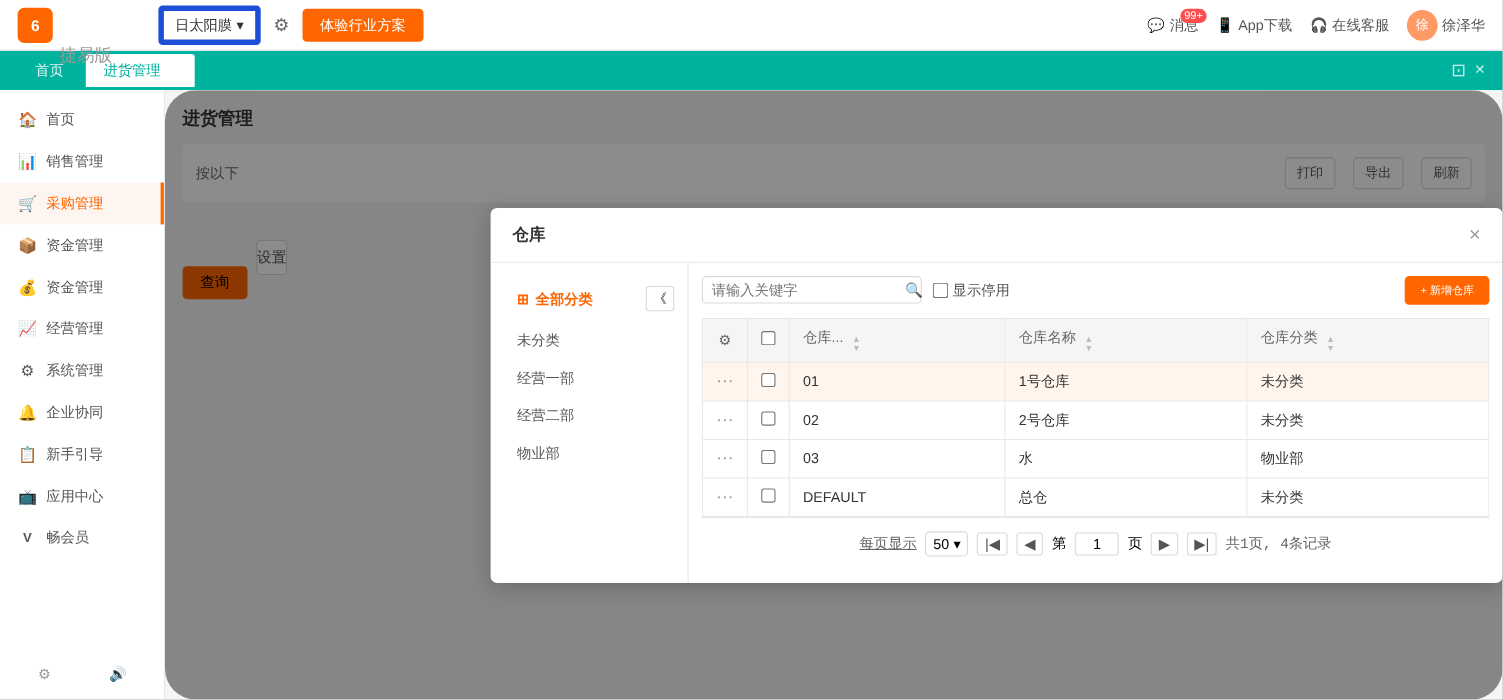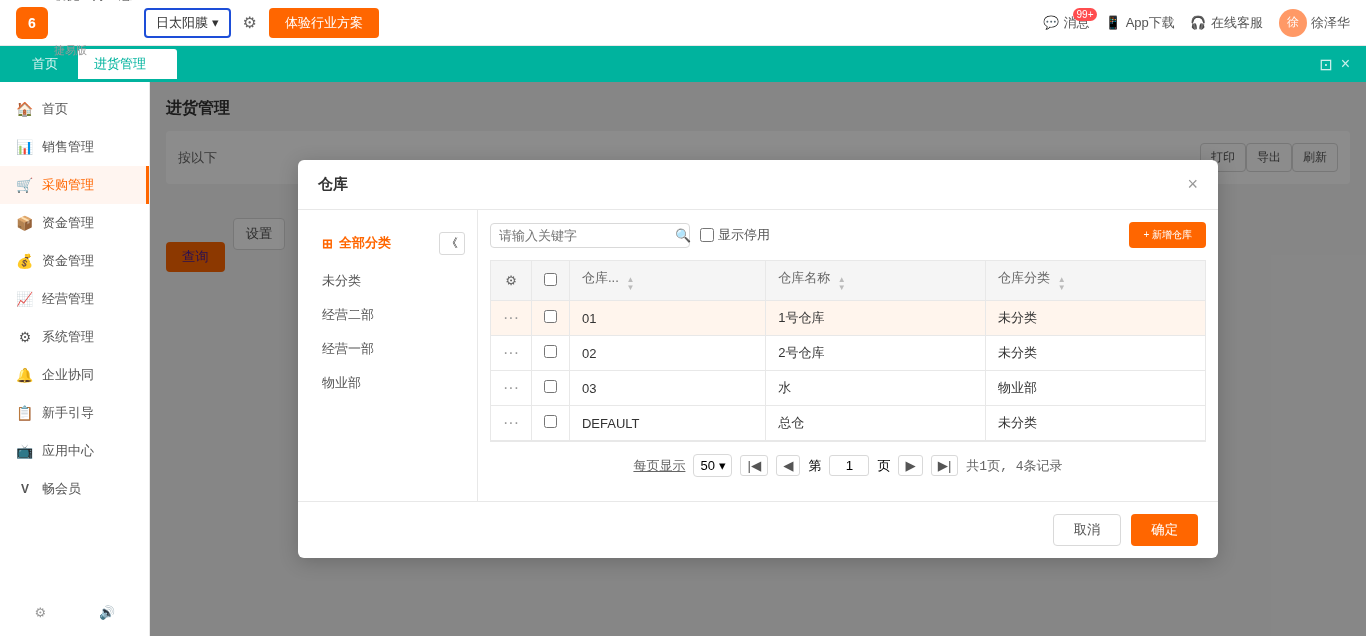--- a/index.html
+++ b/index.html
@@ -23,24 +23,24 @@
       gap: 6px;
     }
     .logo-icon {
       width: 32px; height: 32px;
       background: #ff6600;
       border-radius: 6px;
       display: flex; align-items: center; justify-content: center;
       color: #fff; font-weight: bold; font-size: 14px;
     }
     .logo-text { font-size: 13px; color: #333; line-height: 1.2; }
-    .logo-sub { font-size: 11px; color: #999; margin-top: 40px; }
+    .logo-sub { font-size: 16px; color: #999; margin-top: 40px; }
     .store-selector {
       display: flex; align-items: center; gap: 4px;
-      padding: 4px 10px; border: 2px solid #1d4ed8; border-radius: 4px;
+      padding: 4px 10px; border: 5px solid #1d4ed8; border-radius: 4px;
       cursor: pointer; background: #fff; color: #333;
     }
     .btn-try {
       background: #ff6600; color: #fff; border: none;
       padding: 6px 16px; border-radius: 4px; cursor: pointer; font-size: 13px;
     }
     .header-right { margin-left: auto; display: flex; align-items: center; gap: 16px; }
     .header-icon-item { display: flex; align-items: center; gap: 4px; cursor: pointer; color: #555; font-size: 13px; position: relative; }
     .badge {
       background: #ff4d4f; color: #fff; border-radius: 8px;
@@ -90,30 +90,31 @@
     }
     .sidebar-item.active { background: #fff5f0; color: #ff6600; border-right: 3px solid #ff6600; }
     .sidebar-icon { width: 18px; height: 18px; display: flex; align-items: center; justify-content: center; font-size: 14px; }
 
     
     .content-area { flex: 1; padding: 16px; background: #f5f5f5; overflow: auto; position: relative; }
     .page-title { font-size: 16px; font-weight: bold; color: #333; margin-bottom: 12px; }
     .filter-bar { background: #fff; padding: 12px; border-radius: 4px; margin-bottom: 12px; display: flex; align-items: center; gap: 8px; }
     .filter-label { color: #666; }
     .toolbar { display: flex; align-items: center; gap: 8px; margin-bottom: 12px; }
-    .btn-query { background: #ff6600; color: #4c1d95; border: none; padding: 6px 16px; border-radius: 4px; cursor: pointer; margin-top: 46px; }
-    .btn-setting { background: #fff; color: #555; border: 1px solid #d9d9d9; padding: 6px 12px; border-radius: 4px; cursor: pointer; }
+    .btn-query { background: #ff6600; color: #000000; border: none; padding: 6px 16px; border-radius: 4px; cursor: pointer; margin-top: 46px; }
+    .btn-setting { background: #fff; color: #555; border: 1px solid #d9d9d9; padding: 6px 0; border-radius: 4px; cursor: pointer; }
     .btn-outline { background: #fff; color: #555; border: 1px solid #d9d9d9; padding: 5px 10px; border-radius: 4px; cursor: pointer; font-size: 12px; }
 
     
     .modal-overlay {
       position: absolute; top: 0; left: 0; right: 0; bottom: 0;
       background: rgba(0,0,0,0.45);
-      display: flex; align-items: center; justify-content: center;
+      display: flex; align-items: center; justify-content: flex-end;
       z-index: 100;
+      border-radius: 28px;
     }
     .modal {
       background: #fff;
       border-radius: 6px;
       width: 920px;
       max-height: 560px;
       box-shadow: 0 4px 20px rgba(0,0,0,0.2);
       display: flex;
       flex-direction: column;
     }
@@ -315,21 +316,21 @@
       <span style="cursor:pointer;color:#999;">⚙</span>
       <span style="cursor:pointer;color:#999;">🔊</span>
     </div>
   </div>
 
   <div class="content-area">
     <div class="page-title">进货管理</div>
 
     <div class="filter-bar">
       <span class="filter-label">按以下</span>
-      <div style="display:flex;gap:0;margin-left:auto;">
+      <div style="display:flex;gap:16px;margin-left:auto;">
         <button class="btn-outline">打印</button>
         <button class="btn-outline">导出</button>
         <button class="btn-outline">刷新</button>
       </div>
     </div>
 
     <div class="toolbar">
       <button class="btn-query">查询</button>
       <button class="btn-setting">设置</button>
     </div>
@@ -346,22 +347,22 @@
 
           <div class="cat-sidebar">
             <div class="cat-header">
               <div class="cat-all">
                 <span class="cat-grid-icon">⊞</span>
                 <span>全部分类</span>
               </div>
               <button class="cat-collapse-btn">《</button>
             </div>
             <div class="cat-item">未分类</div>
+            <div class="cat-item">经营一部</div>
             <div class="cat-item">经营二部</div>
-            <div class="cat-item">经营一部</div>
             <div class="cat-item">物业部</div>
           </div>
 
           <div class="modal-content">
 
             <div class="modal-toolbar">
               <div class="search-box">
                 <input type="text" placeholder="请输入关键字" style="">
                 <span class="search-icon">🔍</span>
               </div>
@@ -455,20 +456,16 @@
               <span>第</span>
               <input class="page-input" type="text" value="1" style="">
               <span>页</span>
               <button class="page-nav-btn">▶</button>
               <button class="page-nav-btn">▶|</button>
               <span class="page-info">共1页, 4条记录</span>
             </div>
           </div>
         </div>
 
-        <div class="modal-footer">
-          <button class="btn-cancel">取消</button>
-          <button class="btn-confirm">确定</button>
-        </div>
       </div>
     </div>
   </div>
 </div>
 
 </body></html>

